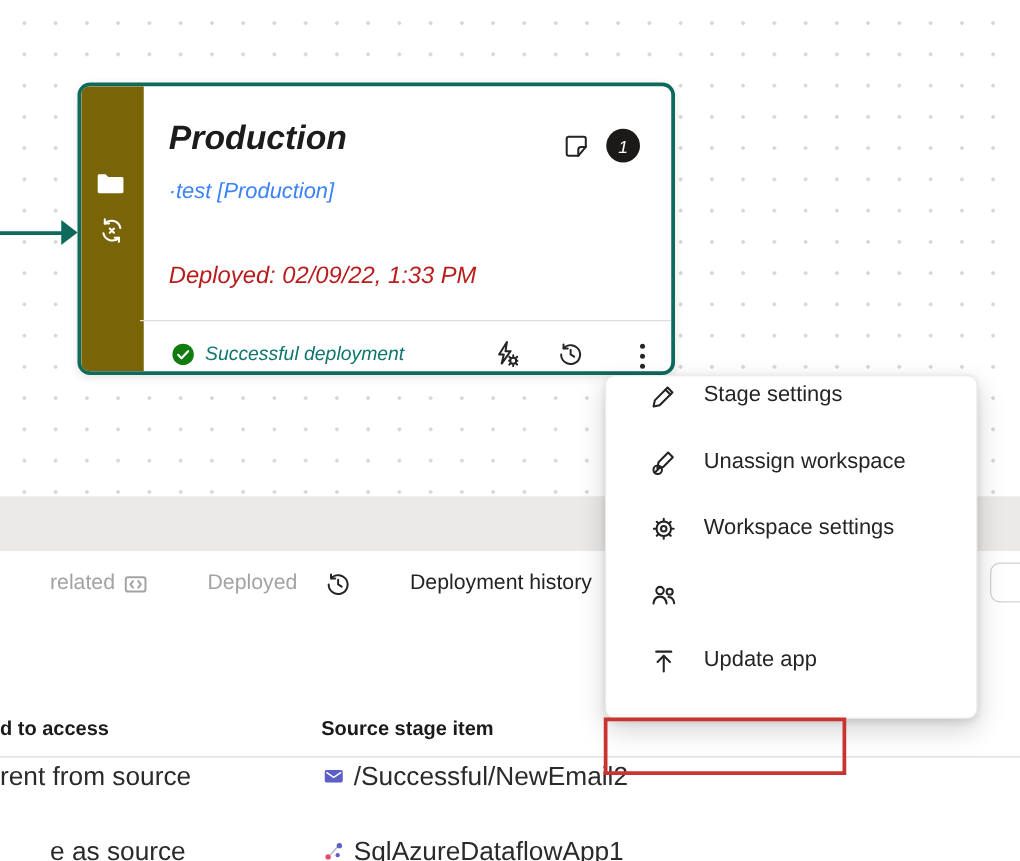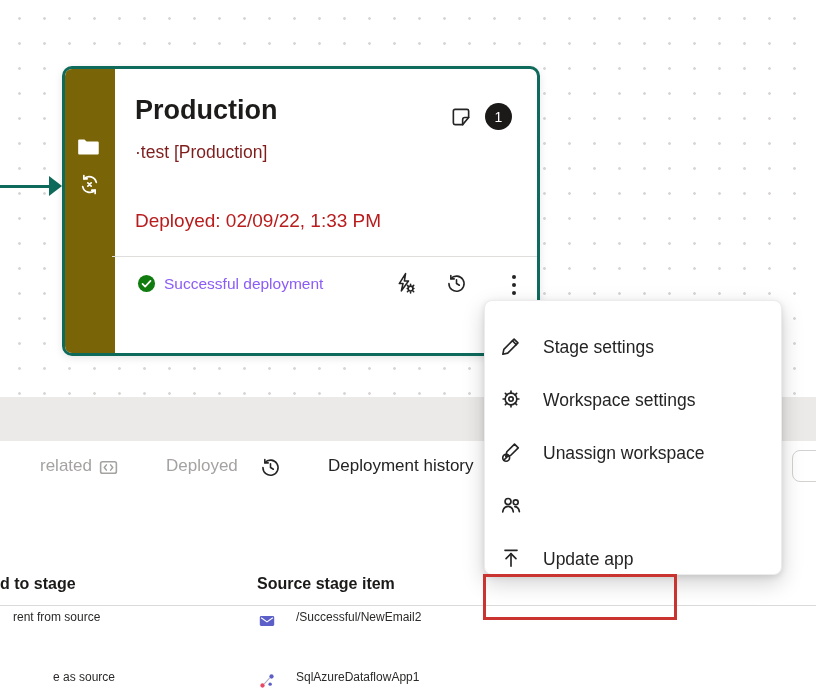--- a/index.html
+++ b/index.html
@@ -18,68 +18,68 @@
   .band{left:0;top:397px;width:816px;height:44px;background:#eceae8;z-index:1;}
   .content-bg{left:0;top:441px;width:816px;height:248px;background:#fff;z-index:1;}
 
   
   .arrow-line{left:0;top:185px;width:51px;height:3px;background:#0e6a5b;z-index:4;}
   .arrow-head{left:49px;top:176px;width:0;height:0;z-index:4;
     border-top:10px solid transparent;border-bottom:10px solid transparent;border-left:13px solid #0e6a5b;}
 
   
   .card{
-    left:62px;top:66px;width:478px;height:290px;box-sizing:border-box;
+    left:62px;top:66px;width:478px;height:234px;box-sizing:border-box;
     border:3px solid #0e6a5b;border-radius:10px;background:#fff;overflow:hidden;
-    z-index:5;box-shadow:0 2px 8px rgba(0,0,0,.10);
+    z-index:5;box-shadow:0 2px 8px rgba(0,0,0,.10);font-style:italic;
   }
   .card-strip{position:absolute;left:0;top:0;bottom:0;width:50px;background:#7a6408;}
   .strip-icon{position:absolute;color:#fff;}
   .card-title{position:absolute;left:70px;top:26px;font-size:27px;font-weight:600;color:#1d1c1b;}
-  .card-link{position:absolute;left:70px;top:73px;font-size:17.5px;color:#7f1d1d;cursor:pointer;}
+  .card-link{position:absolute;left:70px;top:73px;font-size:17.5px;color:#3b82f6;cursor:pointer;}
   .card-deployed{position:absolute;left:70px;top:141px;font-size:19px;color:#b91c1c;}
   .card-divider{position:absolute;left:47px;right:0;top:187px;height:1px;background:#e0dedc;}
   .note-icon{position:absolute;left:384px;top:36px;color:#242424;cursor:pointer;}
   .badge{
     position:absolute;left:420px;top:34px;width:27px;height:27px;border-radius:50%;
     background:#1b1a19;color:#fff;font-size:14px;display:flex;align-items:center;justify-content:center;
   }
   .check{position:absolute;left:72px;top:205px;}
-  .status-text{position:absolute;left:99px;top:206px;font-size:15.5px;color:#8b5cf6;}
+  .status-text{position:absolute;left:99px;top:206px;font-size:15.5px;color:#0f766e;}
   .rules-icon{position:absolute;left:328px;top:202px;color:#242424;cursor:pointer;}
   .hist-icon{position:absolute;left:381px;top:204px;color:#242424;cursor:pointer;}
   .kebab{position:absolute;left:431px;top:199px;padding:4px 8px;cursor:pointer;color:#242424;}
 
   
   .menu{
     left:484px;top:300px;width:298px;box-sizing:border-box;padding:4px 0;
     background:#fff;border:1px solid #ececec;border-radius:8px;z-index:10;
     box-shadow:0 8px 22px rgba(0,0,0,.18),0 2px 6px rgba(0,0,0,.10);
   }
-  .menu-item{height:53px;display:flex;align-items:flex-end;padding-left:14px;cursor:pointer;}
+  .menu-item{height:53px;display:flex;align-items:flex-start;padding-left:34px;cursor:pointer;}
   .mi-icon{width:24px;height:24px;display:flex;align-items:center;justify-content:center;color:#242424;flex:0 0 24px;}
   .mi-label{margin-left:20px;font-size:17.5px;color:#242424;}
   .red-box{
     left:483px;top:574px;width:194px;height:46px;box-sizing:border-box;
     border:3px solid #c93430;z-index:11;pointer-events:none;background:transparent;
   }
 
   
   .tb-gray{color:#a5a3a1;}
   .tb-dark{color:#242424;text-align:center;}
   .tb-text{font-size:17px;z-index:2;margin-left:40px;}
   .tb-icon{z-index:2;}
   .partial-btn{
     left:792px;top:450px;width:60px;height:32px;background:#fff;
     border:1px solid #d4d2d0;border-radius:8px;z-index:2;box-sizing:border-box;cursor:pointer;
   }
 
   
   .th{font-size:16px;font-weight:700;color:#1b1a19;z-index:2;}
-  .td{font-size:12px;color:#2b2a29;z-index:2;margin-left:13px;}
+  .td{font-size:21px;color:#2b2a29;z-index:2;}
   .tbl-divider{left:0;right:0;top:605px;height:1px;background:#dcdad8;z-index:2;}
   .row-icon{z-index:2;}
 
   svg.oicon{stroke:currentColor;fill:none;stroke-width:1.5;stroke-linecap:round;stroke-linejoin:round;display:block;}
 </style>
 </head>
 <body>
 
 <div class="canvas">
 
@@ -98,21 +98,21 @@
   <span class="abs tb-icon tb-dark" style="left:260px;top:457px;">
     <svg class="oicon" width="21" height="21" viewBox="0 0 20 20">
         <path d="M4.6 5.4A7.2 7.2 0 1 1 2.8 10"></path>
         <path d="M4.6 2.4v3.2h3.2"></path>
         <path d="M10 6.4V10l2.7 1.7"></path>
       </svg>
   </span>
   <div class="abs tb-text tb-dark" style="left:288px;top:456px;">Deployment history</div>
   <div class="abs partial-btn"></div>
 
-  <div class="abs th" style="left:0;top:575px;">d to stage</div>
+  <div class="abs th" style="left:0;top:575px;">d to access</div>
   <div class="abs th" style="left:257px;top:575px;">Source stage item</div>
   <div class="abs tbl-divider"></div>
 
   <div class="abs td" style="left:0;top:610px;">rent from source</div>
   <span class="abs row-icon" style="left:258px;top:612px;">
     <svg width="18" height="18" viewBox="0 0 20 20">
         <rect x="2" y="4.5" width="16" height="11" rx="1.5" fill="#5b5fc7"></rect>
         <path d="M3.5 6.5l6.5 4.5 6.5-4.5" stroke="#fff" stroke-width="1.3" fill="none"></path>
       </svg>
   </span>
@@ -208,37 +208,37 @@
             <path d="M12.8 3.7l3.5 3.5L7 16.5l-4.4 1 .9-4.5z"></path>
             <path d="M11.3 5.2l3.5 3.5"></path>
           </svg>
       </span>
       <span class="mi-label">Stage settings</span>
     </div>
 
     <div class="menu-item">
       <span class="mi-icon">
         <svg class="oicon" width="22" height="22" viewBox="0 0 20 20">
+            <path d="M13.2 2.8l3.4 3.4-7 7-4.3.9.9-4.3z"></path>
+            <circle cx="5.6" cy="15.3" r="3.1"></circle>
+            <path d="M3.4 17.5l4.4-4.4"></path>
+          </svg>
+      </span>
+      <span class="mi-label">Unassign workspace</span>
+    </div>
+
+    <div class="menu-item">
+      <span class="mi-icon">
+        <svg class="oicon" width="22" height="22" viewBox="0 0 20 20">
           <circle cx="10" cy="10" r="5.3"></circle>
             <circle cx="10" cy="10" r="2"></circle>
           <path d="M10 4.7V2.8M10 17.2v-1.9M15.3 10h1.9M2.8 10h1.9M13.75 6.25l1.35-1.35M4.9 15.1l1.35-1.35M13.75 13.75l1.35 1.35M4.9 4.9l1.35 1.35"></path>
         </svg>
       </span>
       <span class="mi-label">Workspace settings</span>
-    </div>
-
-    <div class="menu-item">
-      <span class="mi-icon">
-        <svg class="oicon" width="22" height="22" viewBox="0 0 20 20">
-            <path d="M13.2 2.8l3.4 3.4-7 7-4.3.9.9-4.3z"></path>
-            <circle cx="5.6" cy="15.3" r="3.1"></circle>
-            <path d="M3.4 17.5l4.4-4.4"></path>
-          </svg>
-      </span>
-      <span class="mi-label">Unassign workspace</span>
     </div>
 
     <div class="menu-item">
       <span class="mi-icon">
         <svg class="oicon" width="22" height="22" viewBox="0 0 20 20">
           <circle cx="7.3" cy="6.8" r="2.7"></circle>
             <path d="M2.5 16.2c.5-3.2 2.4-5 4.8-5s4.3 1.8 4.8 5"></path>
           <circle cx="14.3" cy="7.6" r="2.2"></circle>
             <path d="M13.5 11.5c2.2.1 3.7 1.7 4.1 4.5"></path>
         </svg>

